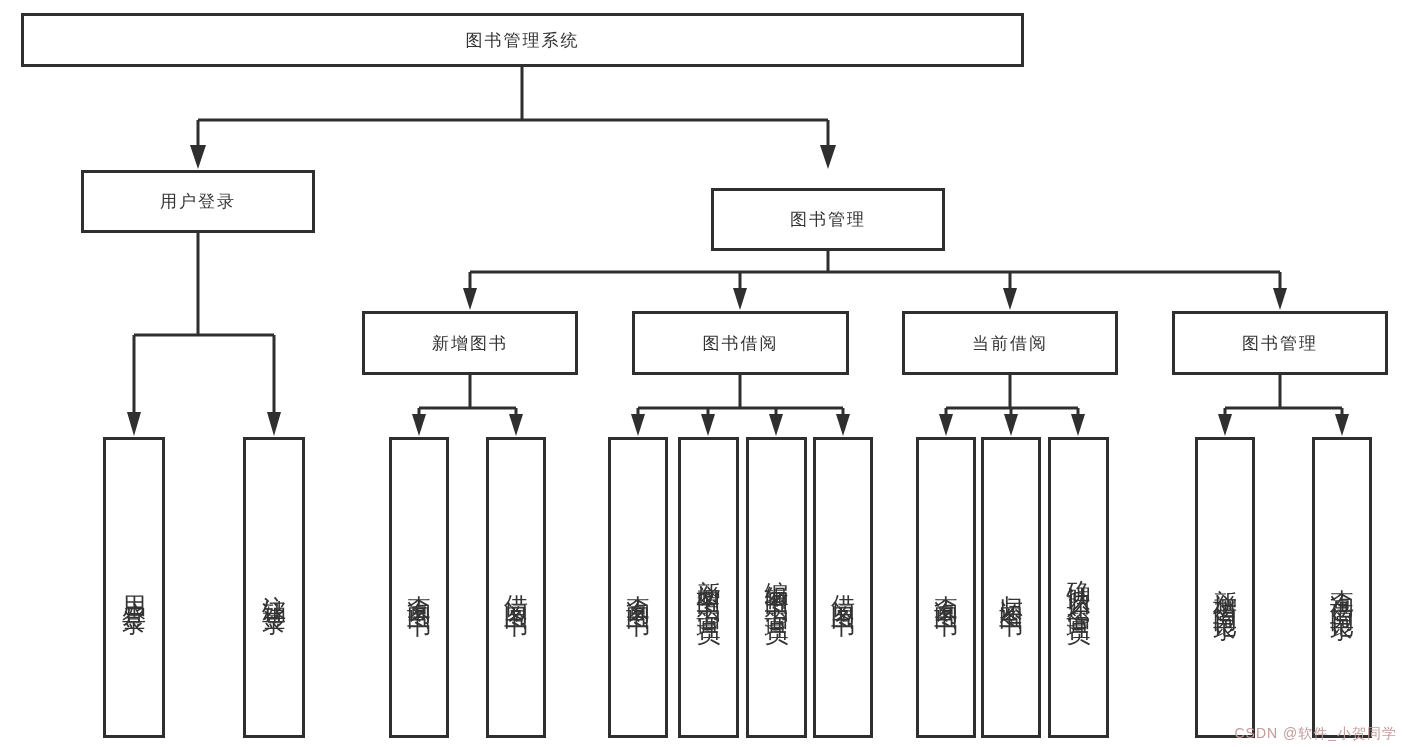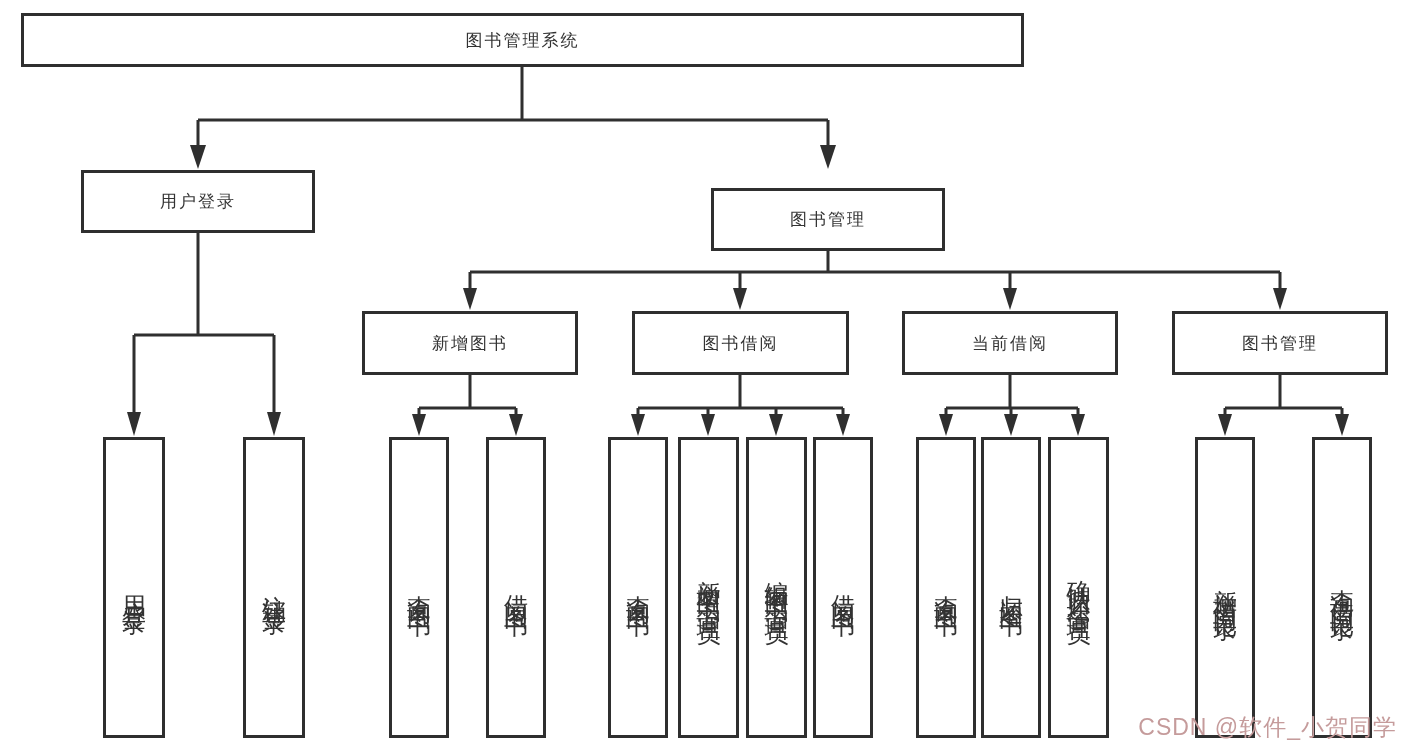--- a/index.html
+++ b/index.html
@@ -31,21 +31,21 @@
     text-orientation:mixed;
     font-size:24px;
     letter-spacing:6px;
     line-height:1;
     white-space:nowrap;
   }
   .watermark{
     position:absolute;
     right:8px;
     bottom:4px;
-    font-size:23px;
+    font-size:14px;
     color:#c59b9b;
     letter-spacing:1px;
     white-space:nowrap;
   }
 </style>
 </head>
 <body>
 
 <div class="canvas">
 

